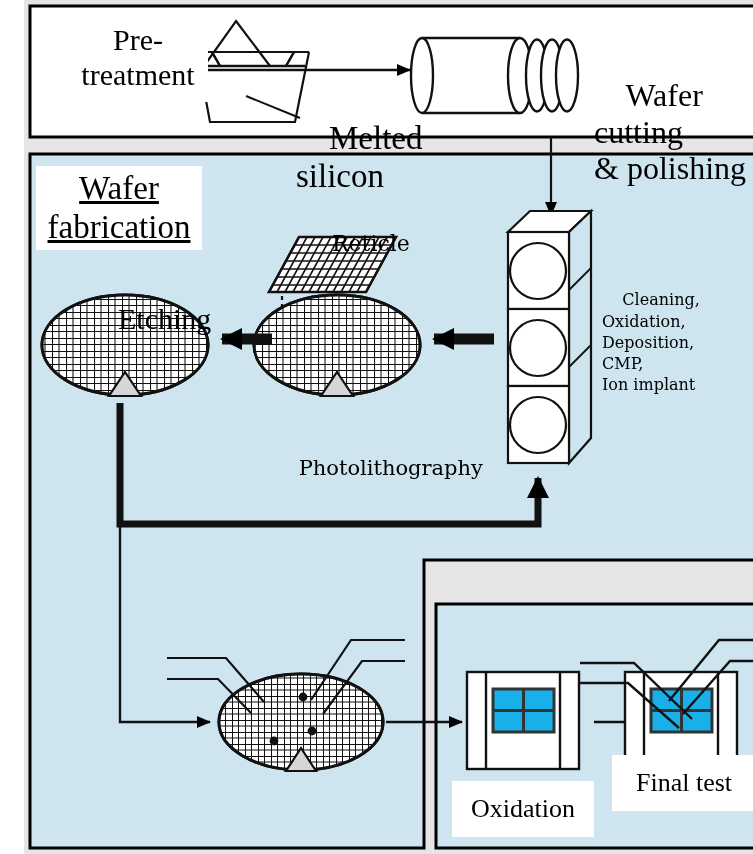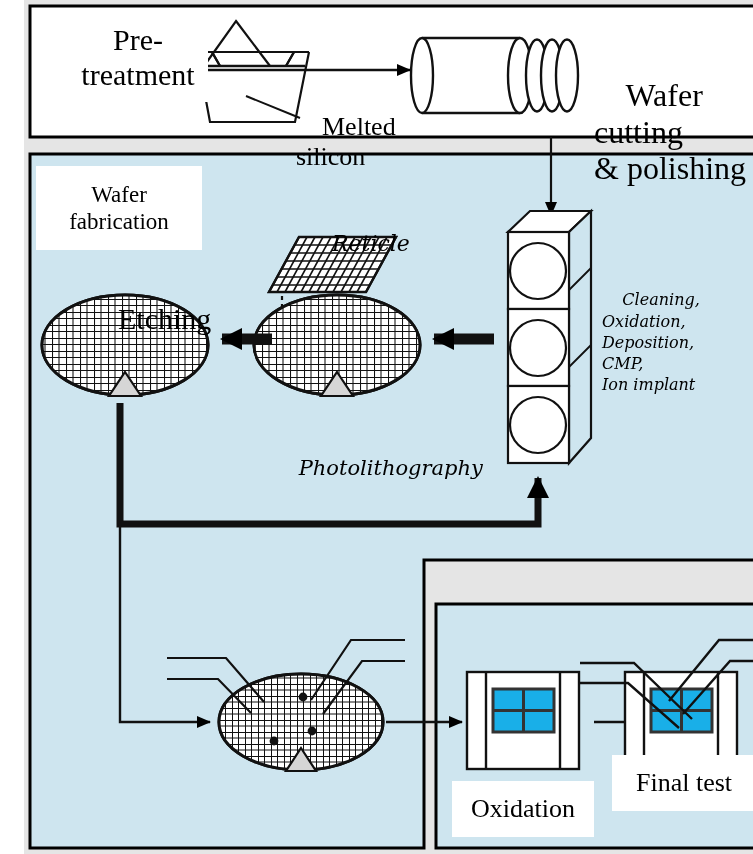--- a/index.html
+++ b/index.html
@@ -2,21 +2,21 @@
 <html><head>
 <meta charset="utf-8">
 <style>
   html,body{margin:0;padding:0;background:#ffffff;}
   body{width:753px;height:854px;font-family:"Liberation Serif",serif;}
   #root{position:relative;width:753px;height:854px;overflow:hidden;background:#e5e5e5;margin-left:24px;}
   svg#scene{position:absolute;left:0;top:0;width:753px;height:854px;}
   .lbl{position:absolute;color:#000;line-height:1.15;white-space:pre;}
   .whitebox{position:absolute;background:#fff;display:flex;align-items:center;justify-content:center;text-align:center;line-height:1.18;}
   .serif{font-family:"Liberation Serif",serif;}
-  .dejavu{font-family:"DejaVu Serif",serif;font-style:italic;}
+  .dejavu{font-family:"DejaVu Serif",serif;}
 </style>
 </head>
 <body>
 
 <div id="root">
 
   <svg id="scene" viewBox="0 0 753 854">
     <defs>
       <marker id="ah" markerWidth="10" markerHeight="8" refX="9" refY="4" orient="auto" markerUnits="userSpaceOnUse">
         <path d="M0,0 L10,4 L0,8 z" fill="#000"></path>
@@ -193,31 +193,31 @@
       <path d="M747,640 L695,640 L645,701"></path>
       <path d="M747,661 L706,661 L659,714"></path>
     </g>
   </svg>
 
   <div class="whitebox serif" style="left:44px;top:12px;width:140px;height:90px;font-size:30px;">
     <span style="white-space:pre-line;">Pre-
 treatment</span>
   </div>
 
-  <div class="lbl serif" style="left:272px;top:82px;font-size:26px;text-align:left;">
+  <div class="lbl serif" style="left:272px;top:82px;font-size:33px;text-align:left;">
     <span style="white-space:pre-line;">Melted
 silicon</span>
   </div>
 
   <div class="lbl serif" style="left:570px;top:40px;font-size:32px;text-align:left;">
     <span style="white-space:pre-line;">Wafer cutting
 &amp; polishing</span>
   </div>
 
-  <div class="whitebox serif" style="left:12px;top:166px;width:166px;height:84px;font-size:23px;">
+  <div class="whitebox serif" style="left:12px;top:166px;width:166px;height:84px;font-size:33px;text-decoration:underline;">
     <span style="white-space:pre-line;">Wafer
 fabrication</span>
   </div>
 
 
   <div class="lbl dejavu" style="left:280px;top:206px;font-size:22px;">
     <span>Reticle</span>
   </div>
 
   <div class="lbl serif" style="left:64px;top:267px;font-size:30px;">

